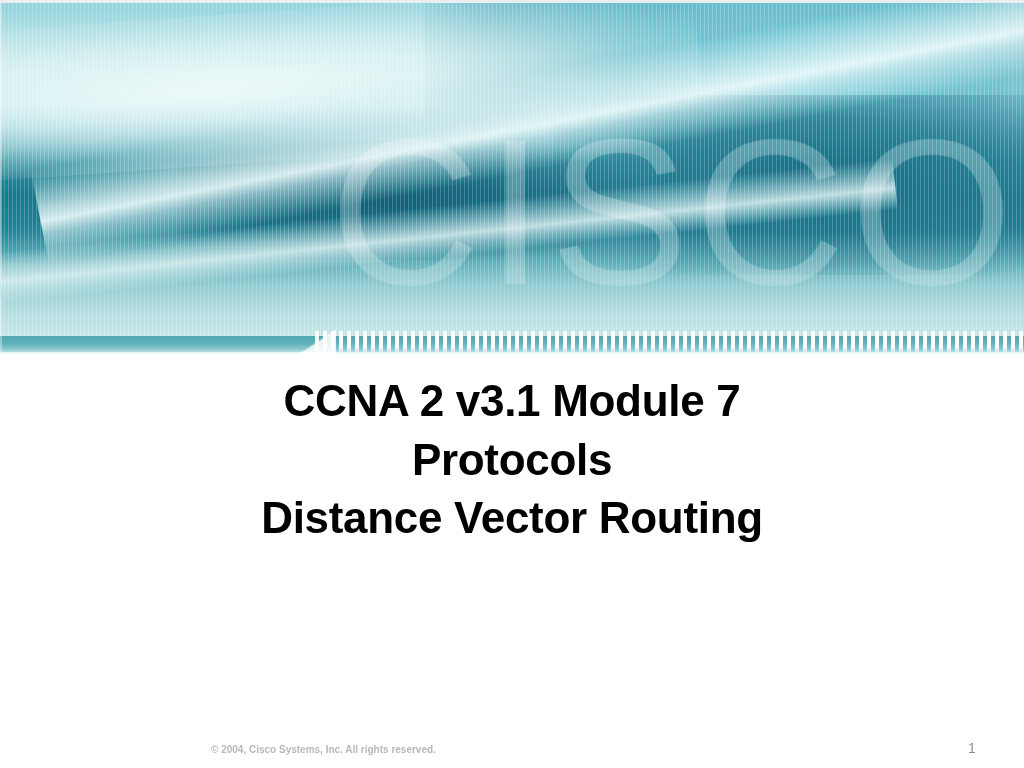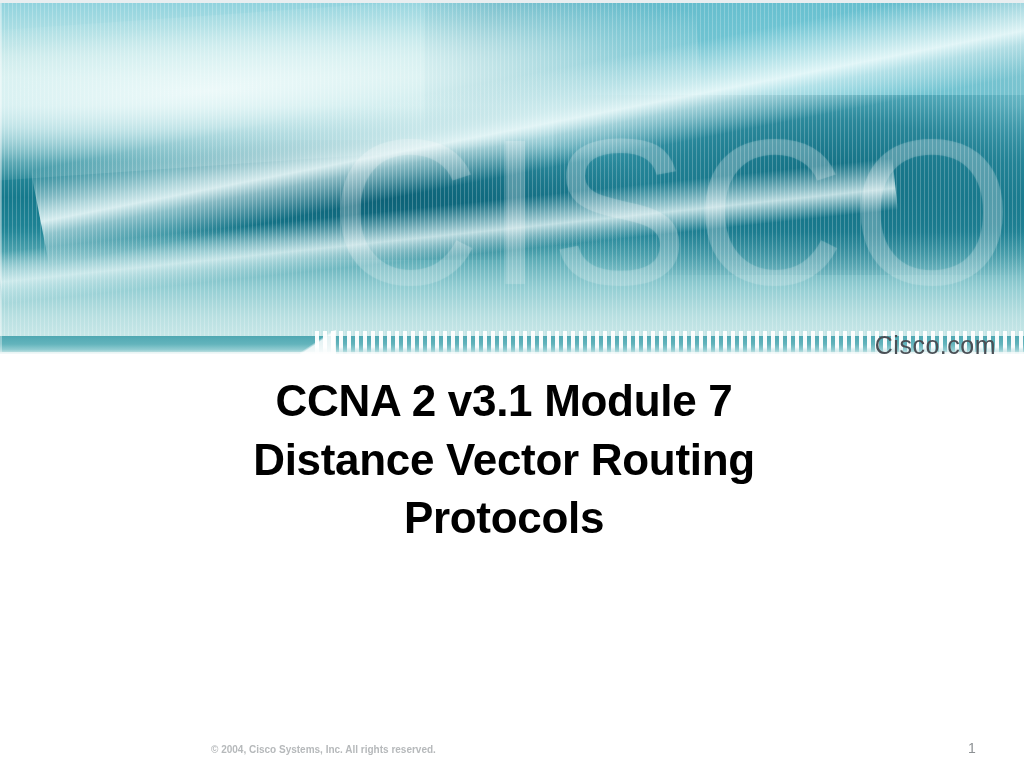--- a/index.html
+++ b/index.html
@@ -264,21 +264,21 @@
     font-weight: 400;
     letter-spacing: 0.5px;
     color: #4a4f55;
     z-index: 12;
     white-space: nowrap;
   }
 
   
   .title-block {
     position: absolute;
-    left: 104px;
+    left: 112px;
     top: 372px;
     width: 800px;
     text-align: center;
     color: #000000;
     font-family: "Liberation Sans", sans-serif;
     font-weight: bold;
     font-size: 44px;
     line-height: 1.33;
     letter-spacing: -0.3px;
   }
@@ -328,26 +328,23 @@
     <div class="banner-top-edge"></div>
   </div>
 
   <div class="stripe-band">
     <div class="stripe-teal"></div>
     <div class="stripe-ramp"></div>
     <div class="stripe-combs"></div>
     <div class="stripe-fade"></div>
   </div>
 
-  <div class="ciscocom">
-    <span>Cisco.com</span>
-  </div>
 
   <div class="title-block">
     <span class="title-line">CCNA 2 v3.1 Module 7</span>
+    <span class="title-line">Protocols</span>
     <span class="title-line">Distance Vector Routing</span>
-    <span class="title-line">Protocols</span>
   </div>
 
   <div class="footer-copy">© 2004, Cisco Systems, Inc. All rights reserved.</div>
   <div class="footer-page">1</div>
 
 </div>
 
 </body></html>

